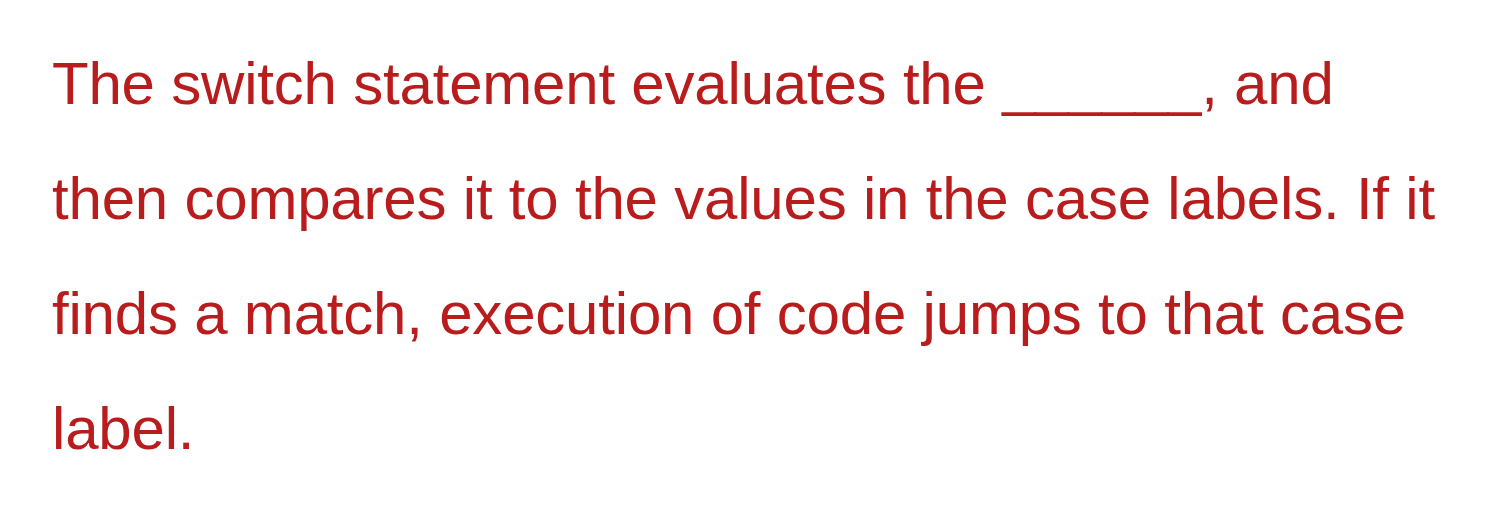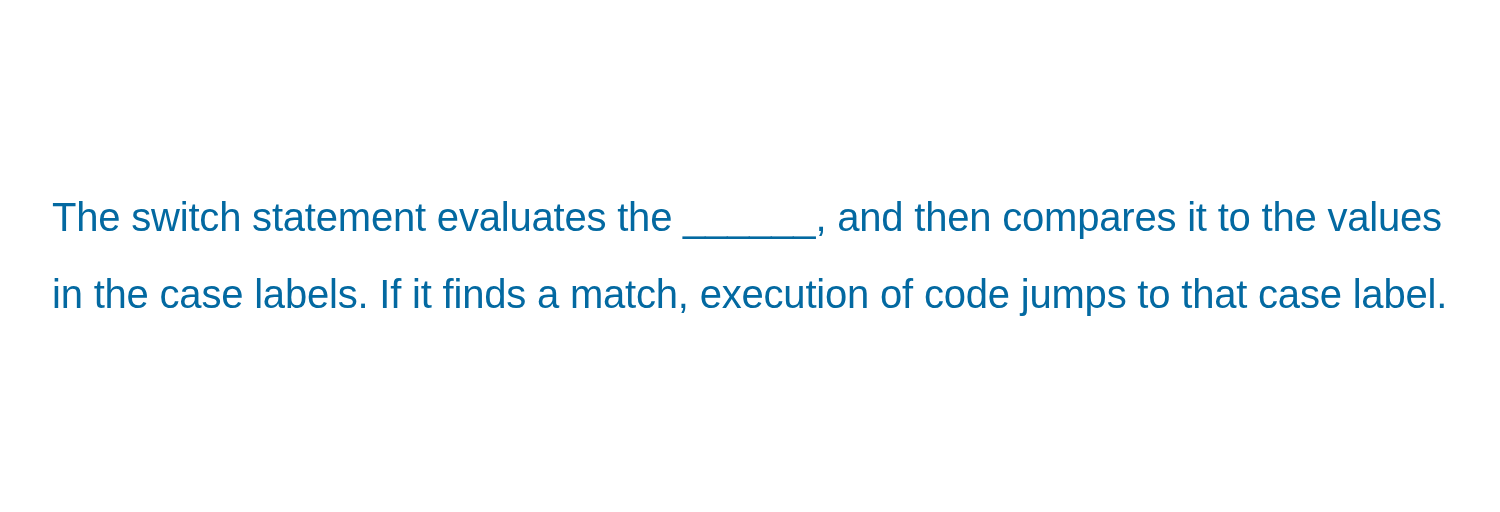--- a/index.html
+++ b/index.html
@@ -11,23 +11,23 @@
       width: 1500px;
       height: 512px;
       background: #ffffff;
       font-family: -apple-system, BlinkMacSystemFont, "Segoe UI", Helvetica, Arial, sans-serif;
       display: flex;
       align-items: center;
       padding-left: 52px;
       padding-right: 52px;
     }
     .text-content {
-      font-size: 40px;
+      font-size: 60px;
       line-height: 1.92;
-      color: #0369a1;
+      color: #b91c1c;
       font-weight: 400;
       letter-spacing: -0.2px;
     }
   </style>
 </head>
 <body>
 
 <div class="text-content">The switch statement evaluates the ______, and then compares it to the values in the case labels. If it finds a match, execution of code jumps to that case label.</div>
 
 </body></html>

